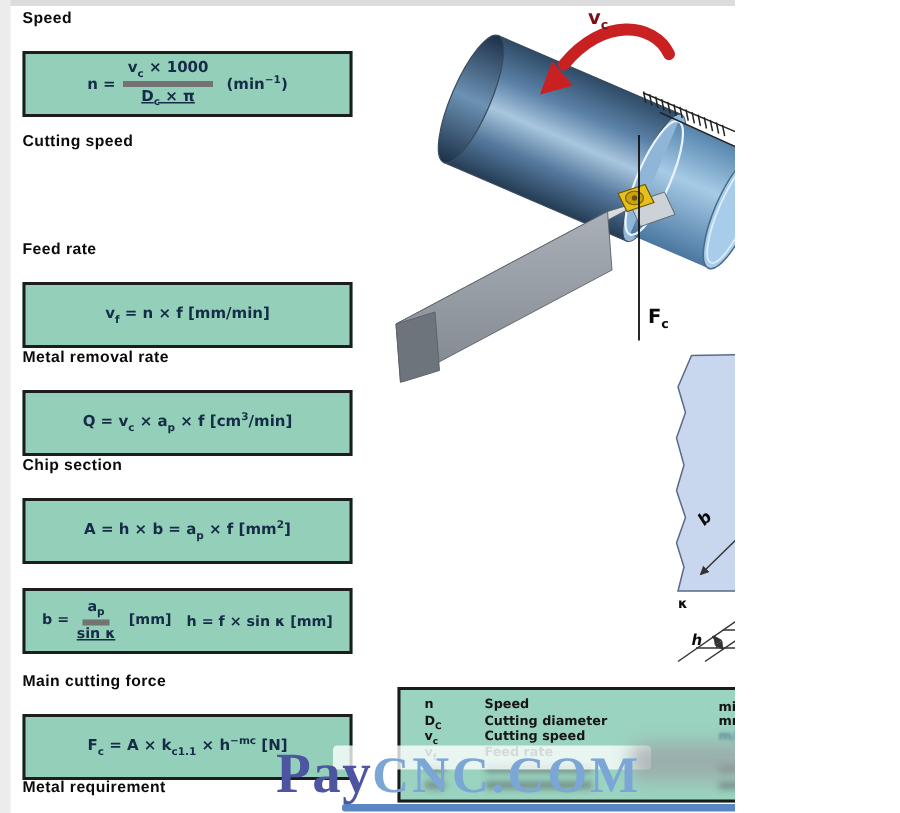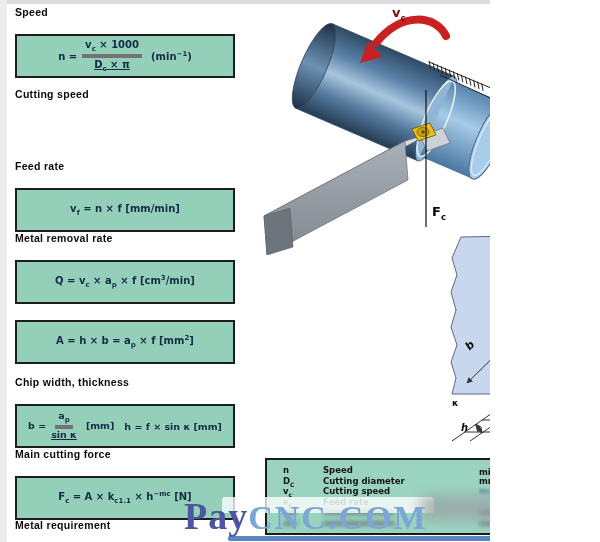--- a/index.html
+++ b/index.html
@@ -97,26 +97,26 @@
           <span>v<sub>f</sub> = n × f  [mm/min]</span>
         </div>
       </div>
       <div class="section" style="top: 232px;">
         <div class="sec-heading">Metal removal rate</div>
         <div class="formula-box">
           <span>Q = v<sub>c</sub> × a<sub>p</sub> × f  [cm<sup>3</sup>/min]</span>
         </div>
       </div>
       <div class="section" style="top: 304px;">
+        <div class="sec-heading">Chip section</div>
         <div class="formula-box">
           <span>A = h × b = a<sub>p</sub> × f  [mm<sup>2</sup>]</span>
         </div>
       </div>
       <div class="section" style="top: 376px;">
-        <div class="sec-heading">Chip width, thickness</div>
         <div class="formula-box small">
           <span class="fgroup">
             <span>b =</span>
             <span class="frac">
               <span class="num">a<sub>p</sub></span>
               <span class="den">sin κ</span>
             </span>
             <span class="unit">[mm]</span>
           </span>
           <span>h = f × sin κ  [mm]</span>

